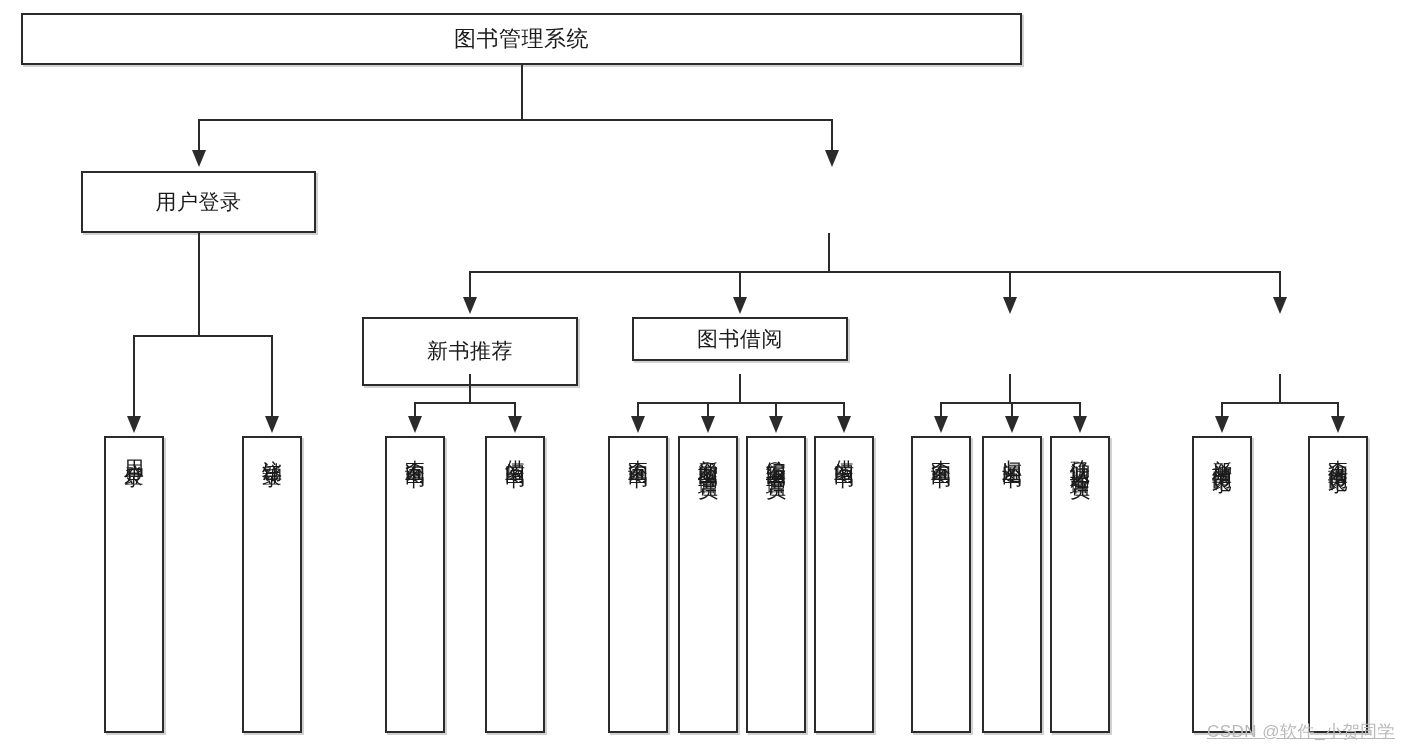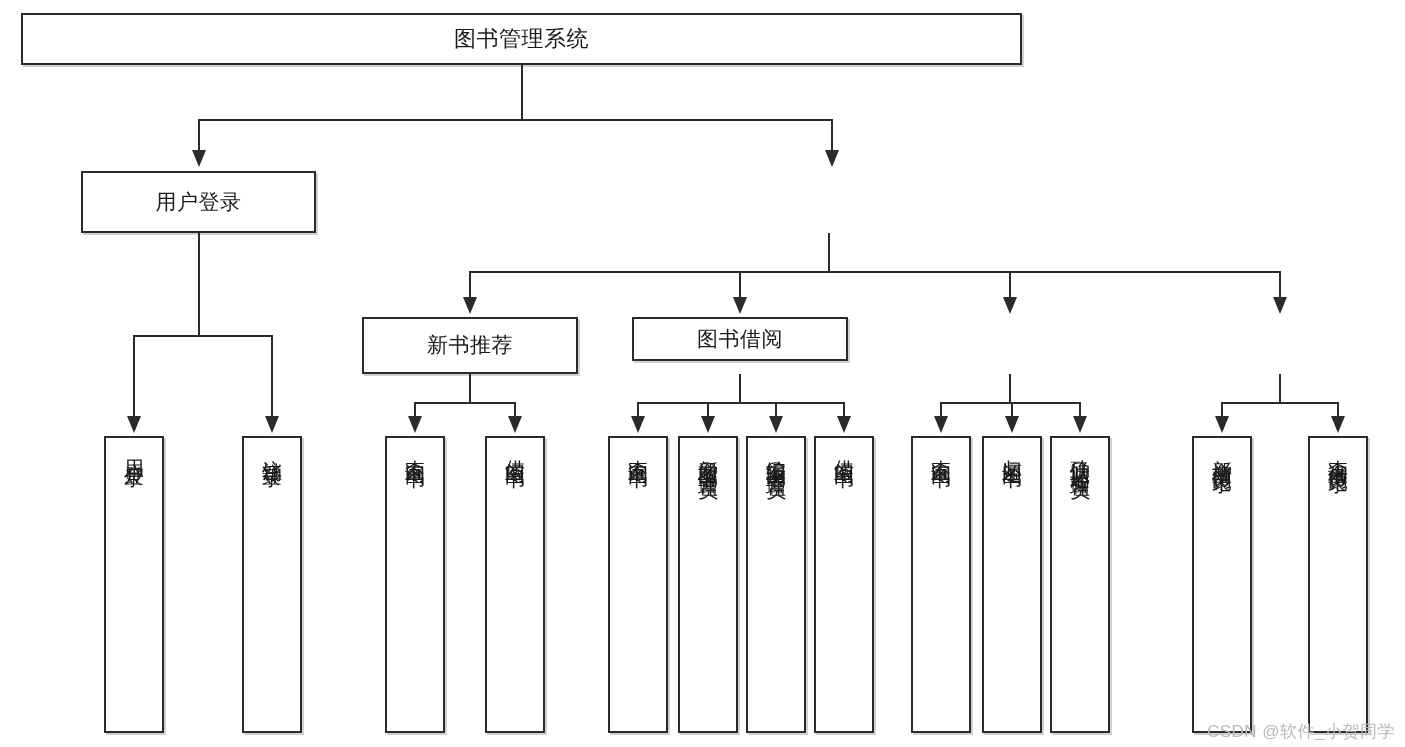--- a/index.html
+++ b/index.html
@@ -73,36 +73,37 @@
   }
   
   #watermark {
     position: absolute;
     right: 10px;
     bottom: 4px;
     font-size: 17px;
     color: #b9b9b9;
     white-space: nowrap;
     letter-spacing: 0.5px;
+    text-decoration: underline;
   }
 </style>
 </head>
 <body>
 
 <div id="canvas">
 
   <div class="node root horiz" style="left:21px; top:13px; width:1001px; height:52px;">
     <span class="label">图书管理系统</span>
   </div>
 
   <div class="node horiz" style="left:81px; top:171px; width:235px; height:62px;">
     <span class="label">用户登录</span>
   </div>
 
-  <div class="node horiz" style="left:362px; top:317px; width:216px; height:57px;">
+  <div class="node horiz" style="left:362px; top:317px; width:216px; height:69px;">
     <span class="label">新书推荐</span>
   </div>
   <div class="node horiz" style="left:632px; top:317px; width:216px; height:44px;">
     <span class="label">图书借阅</span>
   </div>
 
   <div class="node vert" style="left:104px; top:436px; width:60px; height:297px;">
     <span class="label">用户登录</span>
   </div>
   <div class="node vert" style="left:242px; top:436px; width:60px; height:297px;">

